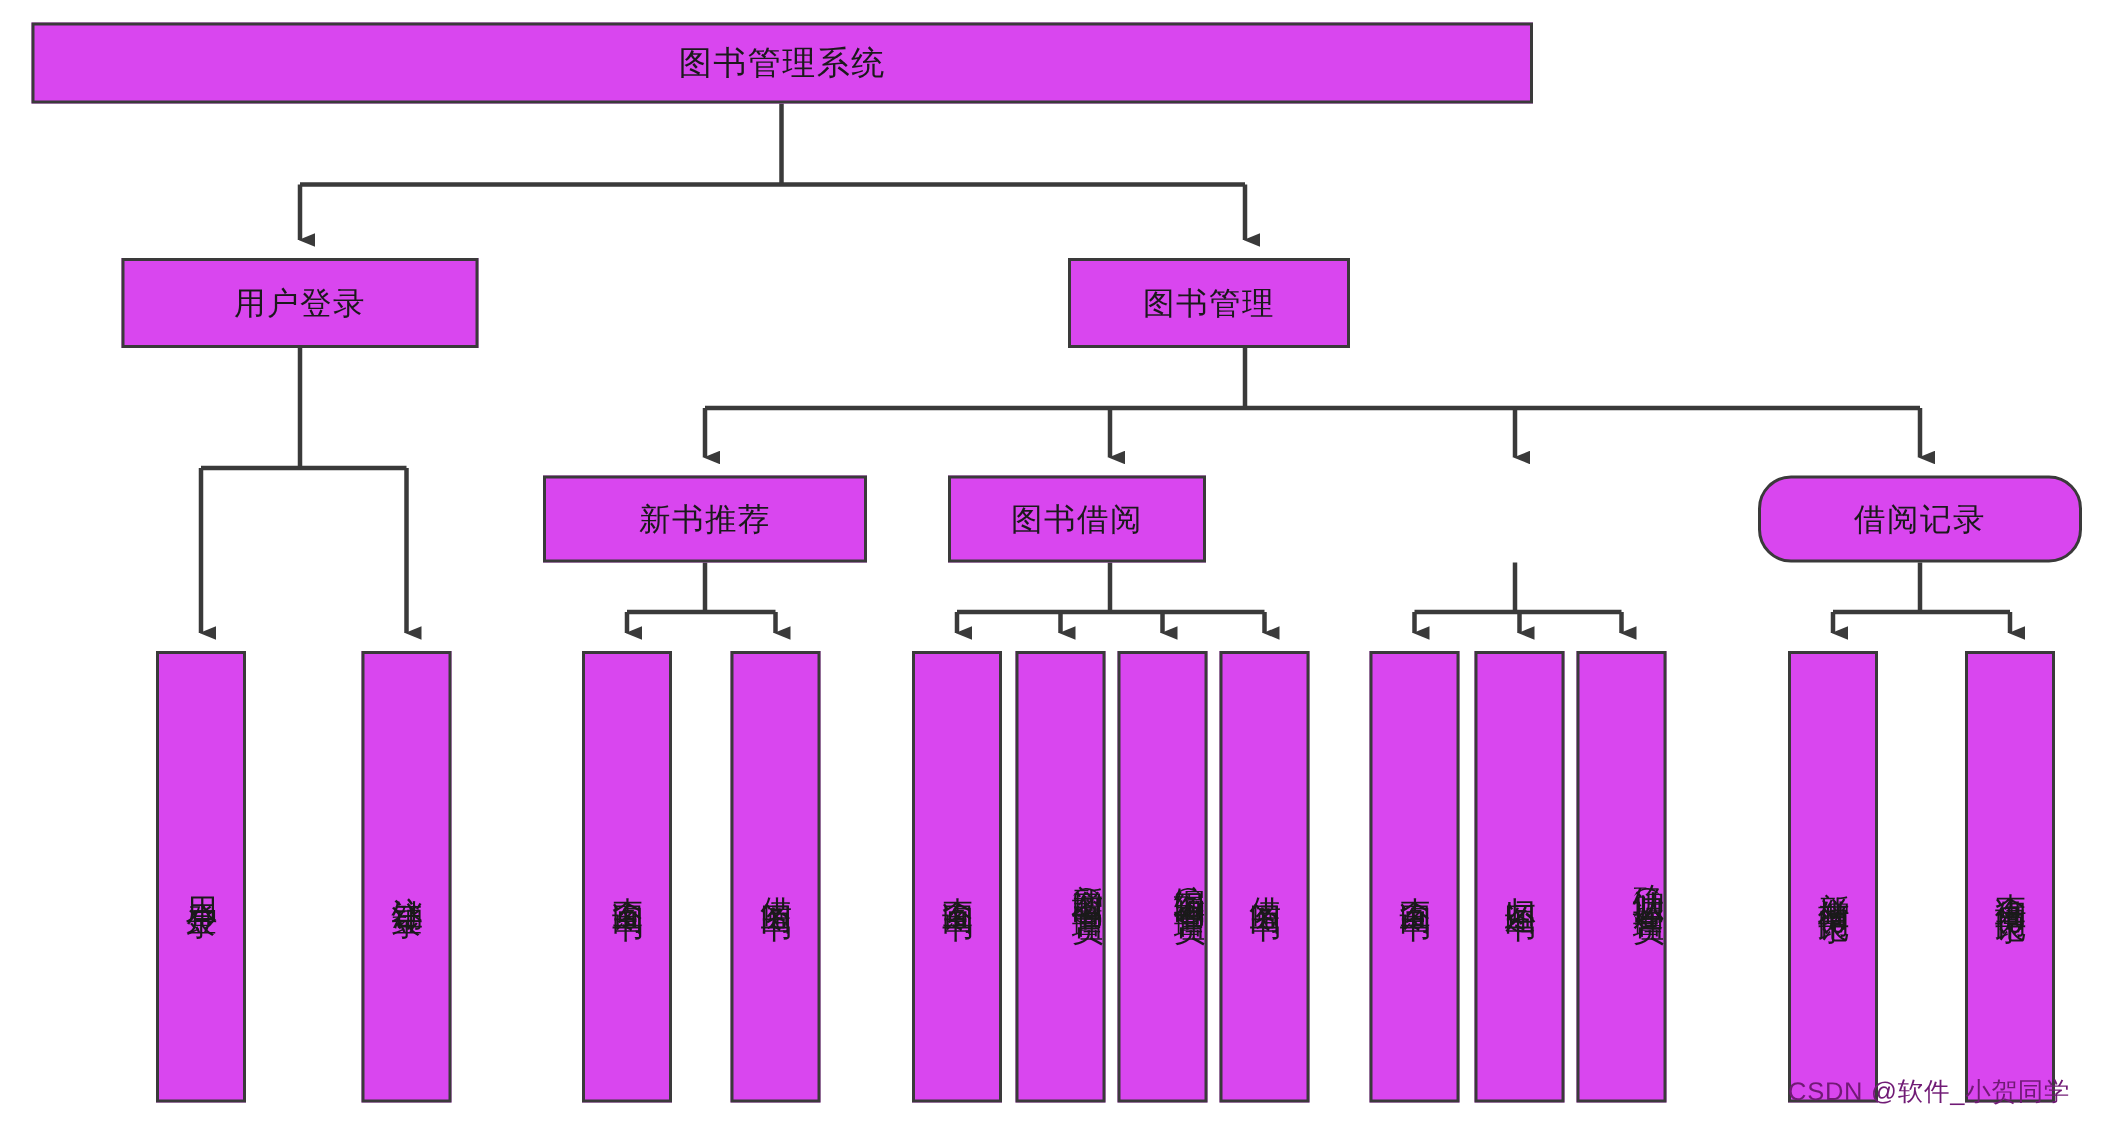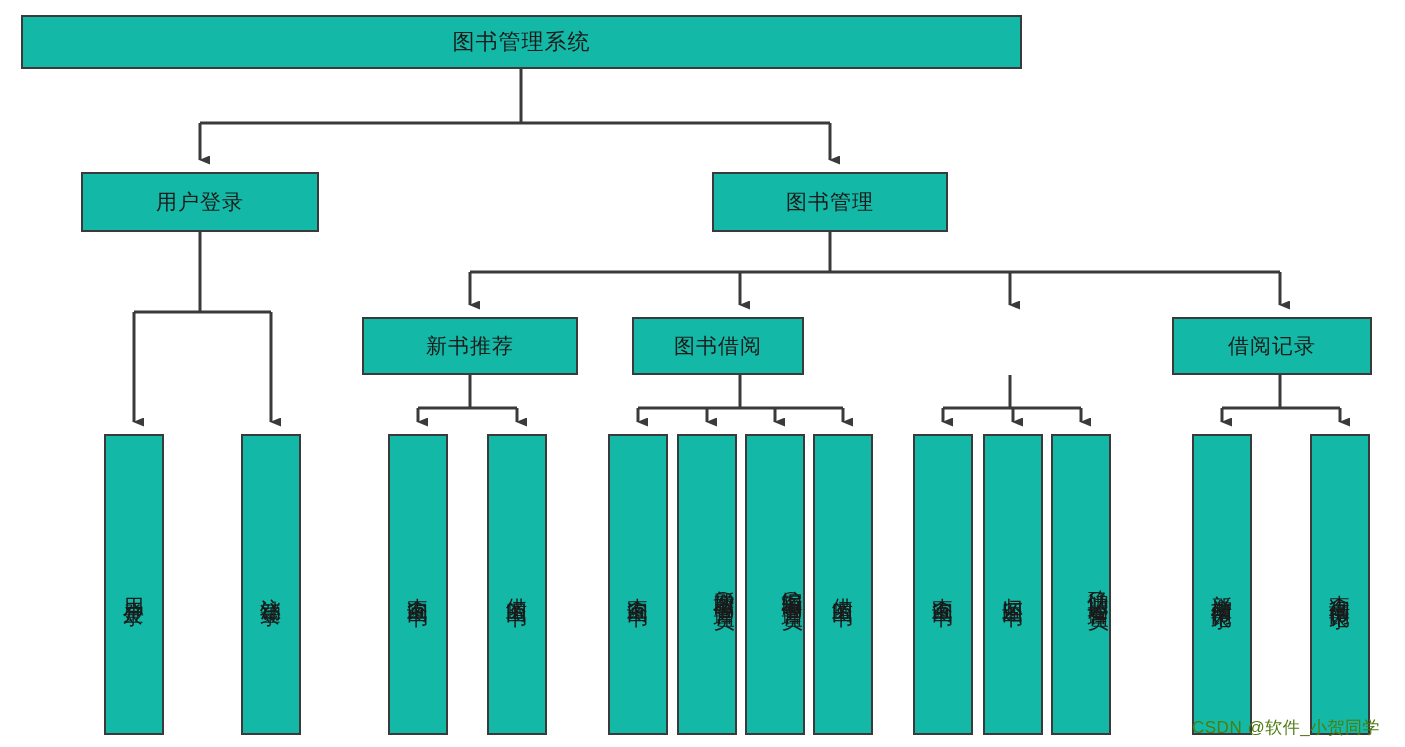--- a/index.html
+++ b/index.html
@@ -21,21 +21,21 @@
     position: absolute;
     left: 0;
     top: 0;
     width: 1405px;
     height: 747px;
     pointer-events: none;
   }
   .node {
     position: absolute;
     box-sizing: border-box;
-    background: #14b8a6;
+    background: #d946ef;
     border: 2.5px solid #3a3a3a;
     display: flex;
     align-items: center;
     justify-content: center;
     color: #1a1a1a;
     z-index: 2;
   }
   .node-h {
     font-size: 21px;
     letter-spacing: 1px;
@@ -54,21 +54,21 @@
     padding-top: 4px;
     align-items: flex-start;
     justify-content: center;
   }
   .node-v.centered {
     align-items: center;
   }
   .watermark {
     position: absolute;
     font-size: 17px;
-    color: #4d7c0f;
+    color: #701a75;
     white-space: nowrap;
     z-index: 3;
     letter-spacing: 0.5px;
   }
 </style>
 </head>
 <body>
 
 <div id="canvas">
 
@@ -121,25 +121,25 @@
       <path d="M 1280 375 L 1280 408"></path>
       <path d="M 1222 408 L 1340 408"></path>
       <path d="M 1222 408 L 1222 422" marker-end="url(#arw)"></path>
       <path d="M 1340 408 L 1340 422" marker-end="url(#arw)"></path>
     </g>
   </svg>
 
   <div class="node node-root" style="left:21px; top:15px; width:1001px; height:54px;">图书管理系统</div>
 
   <div class="node node-h" style="left:81px; top:172px; width:238px; height:60px;">用户登录</div>
-  <div class="node node-h" style="left:712px; top:172px; width:236px; height:60px;">图书管理</div>
+  <div class="node node-h" style="left:712px; top:172px; width:188px; height:60px;">图书管理</div>
 
   <div class="node node-h" style="left:362px; top:317px; width:216px; height:58px;">新书推荐</div>
   <div class="node node-h" style="left:632px; top:317px; width:172px; height:58px;">图书借阅</div>
-  <div class="node node-h" style="left:1172px; top:317px; width:200px; height:58px;">借阅记录</div>
+  <div class="node node-h" style="left:1172px; top:317px; width:216px; height:58px;border-radius:22px;">借阅记录</div>
 
   <div class="node node-v centered" style="left:104px; top:434px; width:60px; height:301px;">用户登录</div>
   <div class="node node-v centered" style="left:241px; top:434px; width:60px; height:301px;">注销登录</div>
 
   <div class="node node-v centered" style="left:388px; top:434px; width:60px; height:301px;">查询图书</div>
   <div class="node node-v centered" style="left:487px; top:434px; width:60px; height:301px;">借阅图书</div>
 
   <div class="node node-v centered" style="left:608px; top:434px; width:60px; height:301px;">查询图书</div>
   <div class="node node-v" style="left:677px; top:434px; width:60px; height:301px;">新增图书（管理员）</div>
   <div class="node node-v" style="left:745px; top:434px; width:60px; height:301px;">编辑图书（管理员）</div>

